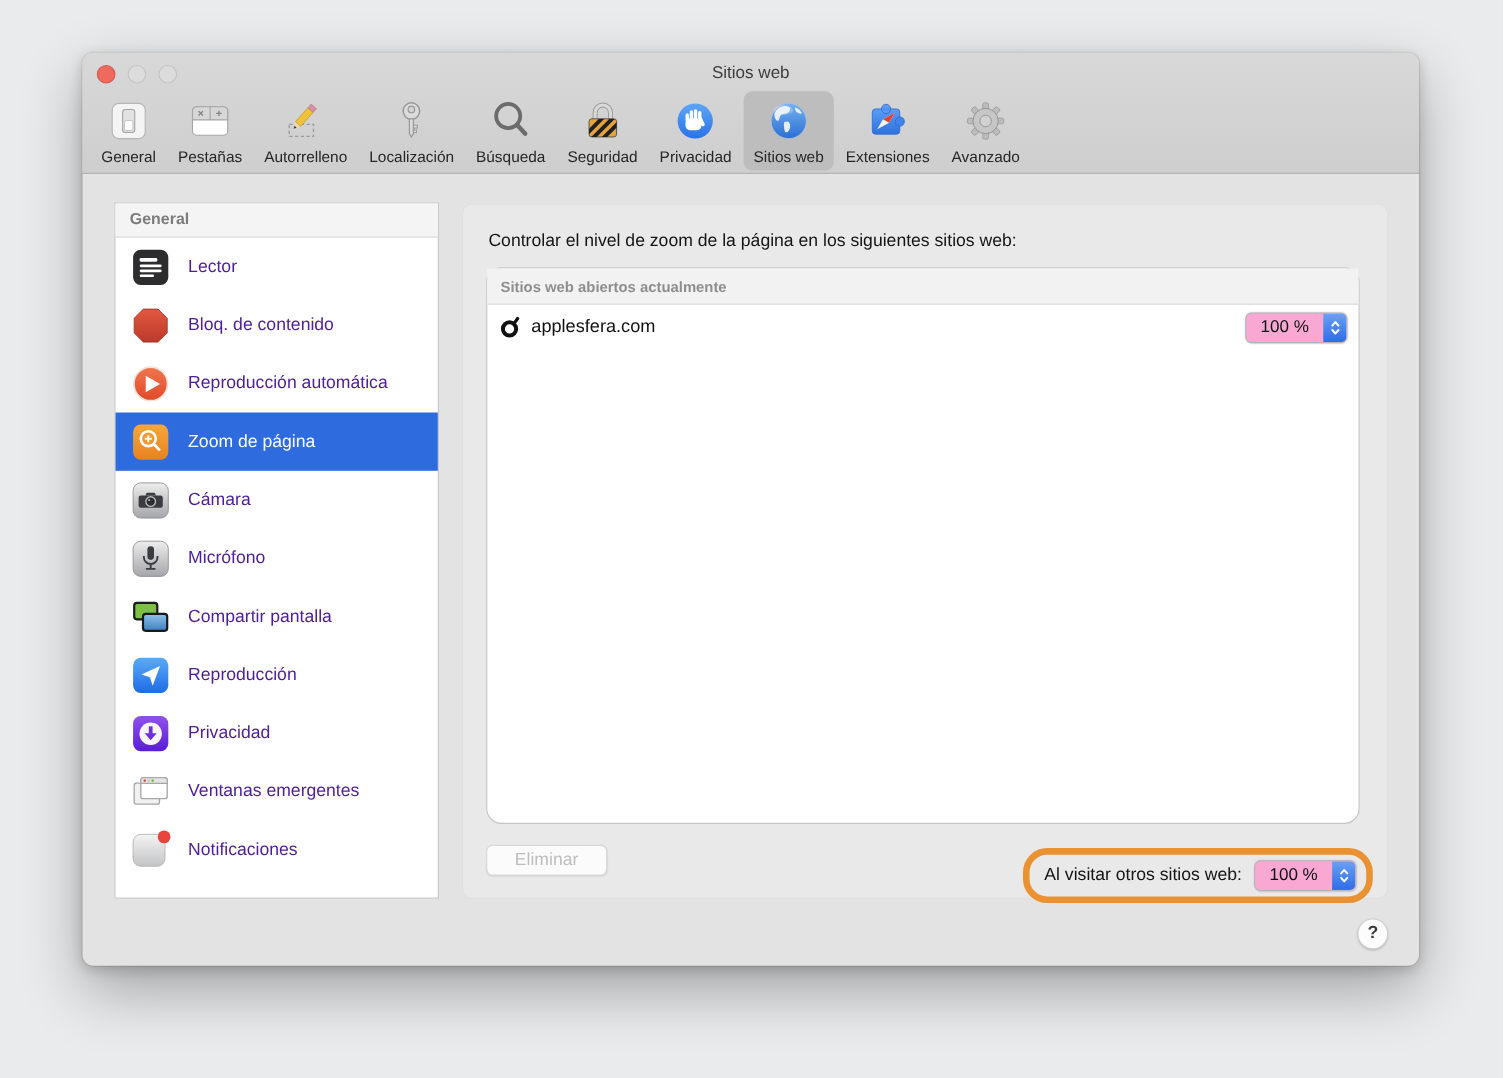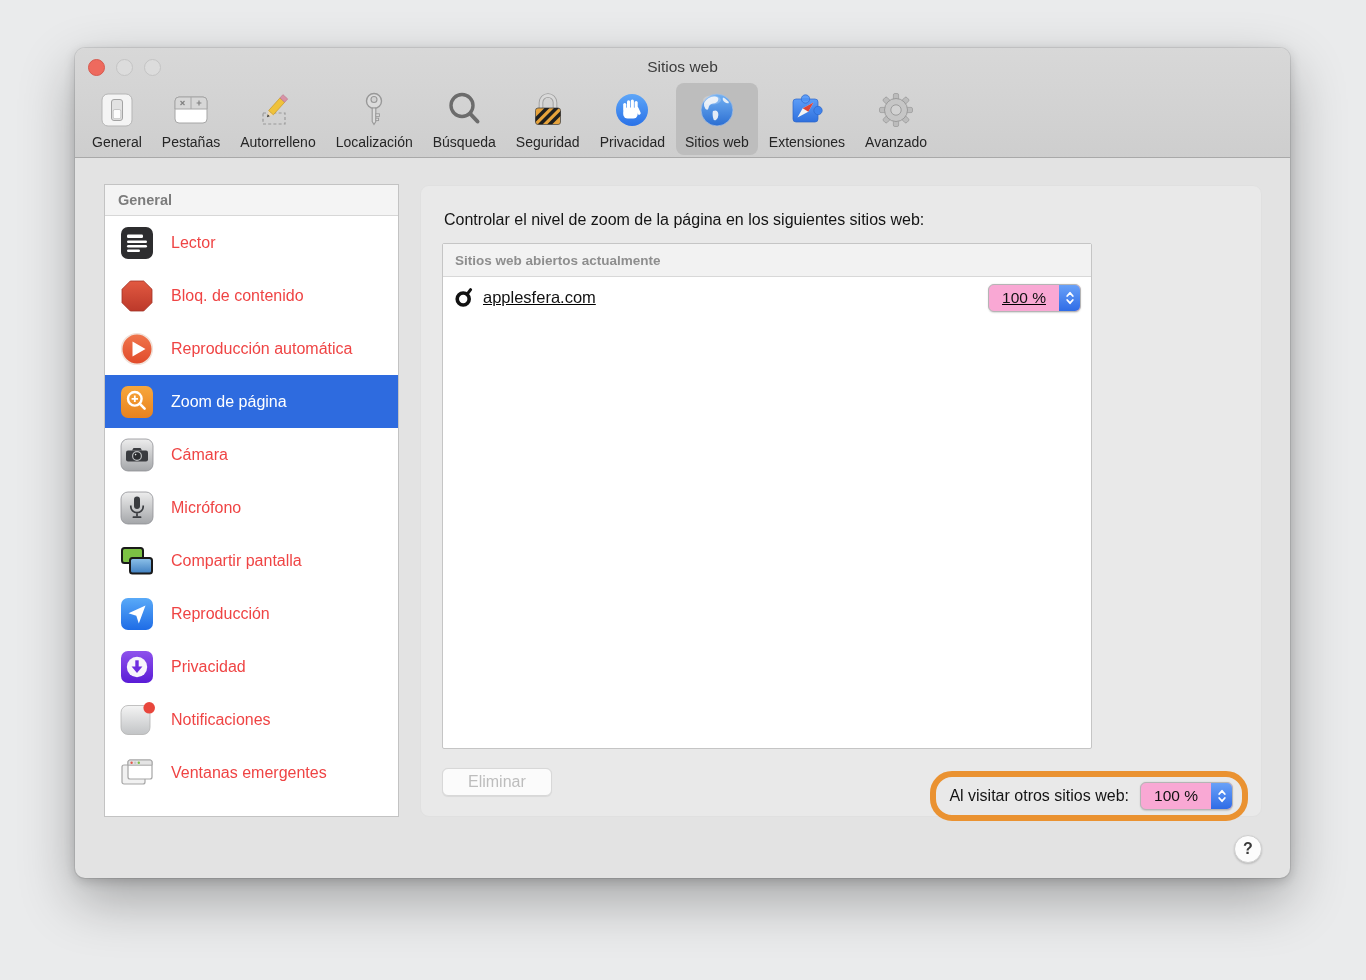--- a/index.html
+++ b/index.html
@@ -47,42 +47,42 @@
   }
   .sb-header {
     height:31px; display:flex; align-items:center; padding-left:13px;
     background:#f4f4f4; border-bottom:1px solid #d7d7d7;
     font-size:14.5px; font-weight:bold; color:#7c7c7c;
   }
   .sb-item {
     height:53px; display:flex; align-items:center; gap:15px; padding-left:13px;
   }
   .sb-item .sb-icon { width:38px; height:38px; flex:0 0 38px; display:flex; }
-  .sb-item .sb-label { font-size:16px; color:#ef4444; white-space:nowrap; }
+  .sb-item .sb-label { font-size:16px; color:#4c1d95; white-space:nowrap; }
   .sb-item.selected { background:#2e6bdf; }
   .sb-item.selected .sb-label { color:#ffffff; }
   .pane {
     position:absolute; left:345px; top:137px; width:842px; height:632px;
     background:#e9e9e9; border:1px solid #e0e0e0; border-radius:9px;
   }
   .instruction {
     position:absolute; left:23px; top:25px;
     font-size:16px; color:#141414;
   }
   .sites-table {
-    position:absolute; left:21px; top:57px; width:650px; height:506px;
-    background:#ffffff; border:1px solid #c5c5c5; border-radius:2px;
+    position:absolute; left:21px; top:57px; width:794px; height:506px;
+    background:#ffffff; border:1px solid #c5c5c5; border-radius:14px;
   }
   .t-header {
     height:33px; display:flex; align-items:center; padding-left:12px;
     background:#f2f2f2; border-bottom:1px solid #d8d8d8;
     font-size:13.5px; font-weight:bold; color:#8e8e8e;
   }
   .t-row {
-    height:41px; display:flex; align-items:center; padding:0 10px 0 11px; gap:9px;text-decoration:underline;
+    height:41px; display:flex; align-items:center; padding:0 10px 0 11px; gap:9px;
   }
   .t-row .site-label { font-size:16.5px; color:#111; }
   .t-row .stepper { margin-left:auto; }
   .stepper {
     display:inline-flex; align-items:stretch; height:28px;
     background:#f9a8d4; border:1px solid #b5b5b5; border-radius:6px;
     overflow:hidden; box-shadow:0 .5px 1.5px rgba(0,0,0,.15); cursor:default;
   }
   .stepper-value {
     min-width:70px; display:flex; align-items:center; justify-content:center;
@@ -449,45 +449,45 @@
           <rect x="17.3" y="12.3" width="3.4" height="6.8" fill="#6d2ce0"></rect>
           <polygon points="13.6,18.6 24.4,18.6 19,24.9" fill="#6d2ce0"></polygon>
         </svg>
       </span>
       <span class="sb-label">Privacidad</span>
     </div>
 
     <div class="sb-item">
       <span class="sb-icon">
         <svg width="38" height="38" viewBox="0 0 38 38">
-          <defs>
-              <linearGradient id="gnot" x1="0" y1="0" x2="0" y2="1">
-            <stop offset="0" stop-color="#f4f4f4"></stop>
-                <stop offset="1" stop-color="#c2c4c6"></stop>
-          </linearGradient>
-            </defs>
-          <rect x="3" y="4.5" width="29" height="29" rx="7" fill="url(#gnot)" stroke="#b3b3b3" stroke-width="0.8"></rect>
-          <circle cx="31.2" cy="6.8" r="5.8" fill="#e8463c"></circle>
-        </svg>
-      </span>
-      <span class="sb-label">Notificaciones</span>
-    </div>
-
-    <div class="sb-item">
-      <span class="sb-icon">
-        <svg width="38" height="38" viewBox="0 0 38 38">
           <rect x="4" y="11" width="23" height="19" rx="2" fill="#f1f1f1" stroke="#a6a6a6" stroke-width="1.2"></rect>
           <rect x="10" y="6" width="24" height="19" rx="2" fill="#ffffff" stroke="#a6a6a6" stroke-width="1.2"></rect>
           <path d="M10 8 a2 2 0 0 1 2-2 h20 a2 2 0 0 1 2 2 v3.2 H10 z" fill="#e4e4e4" stroke="#a6a6a6" stroke-width="1"></path>
           <circle cx="13.6" cy="8.7" r="1.2" fill="#e2574c"></circle>
           <circle cx="17.2" cy="8.7" r="1.2" fill="#c9c9c9"></circle>
           <circle cx="20.8" cy="8.7" r="1.2" fill="#7cc144"></circle>
         </svg>
       </span>
       <span class="sb-label">Ventanas emergentes</span>
+    </div>
+
+    <div class="sb-item">
+      <span class="sb-icon">
+        <svg width="38" height="38" viewBox="0 0 38 38">
+          <defs>
+              <linearGradient id="gnot" x1="0" y1="0" x2="0" y2="1">
+            <stop offset="0" stop-color="#f4f4f4"></stop>
+                <stop offset="1" stop-color="#c2c4c6"></stop>
+          </linearGradient>
+            </defs>
+          <rect x="3" y="4.5" width="29" height="29" rx="7" fill="url(#gnot)" stroke="#b3b3b3" stroke-width="0.8"></rect>
+          <circle cx="31.2" cy="6.8" r="5.8" fill="#e8463c"></circle>
+        </svg>
+      </span>
+      <span class="sb-label">Notificaciones</span>
     </div>
   </div>
 
   <div class="pane">
     <div class="instruction">Controlar el nivel de zoom de la página en los siguientes sitios web:</div>
 
     <div class="sites-table">
       <div class="t-header">Sitios web abiertos actualmente</div>
       <div class="t-row">
         <span style="display:flex;">

